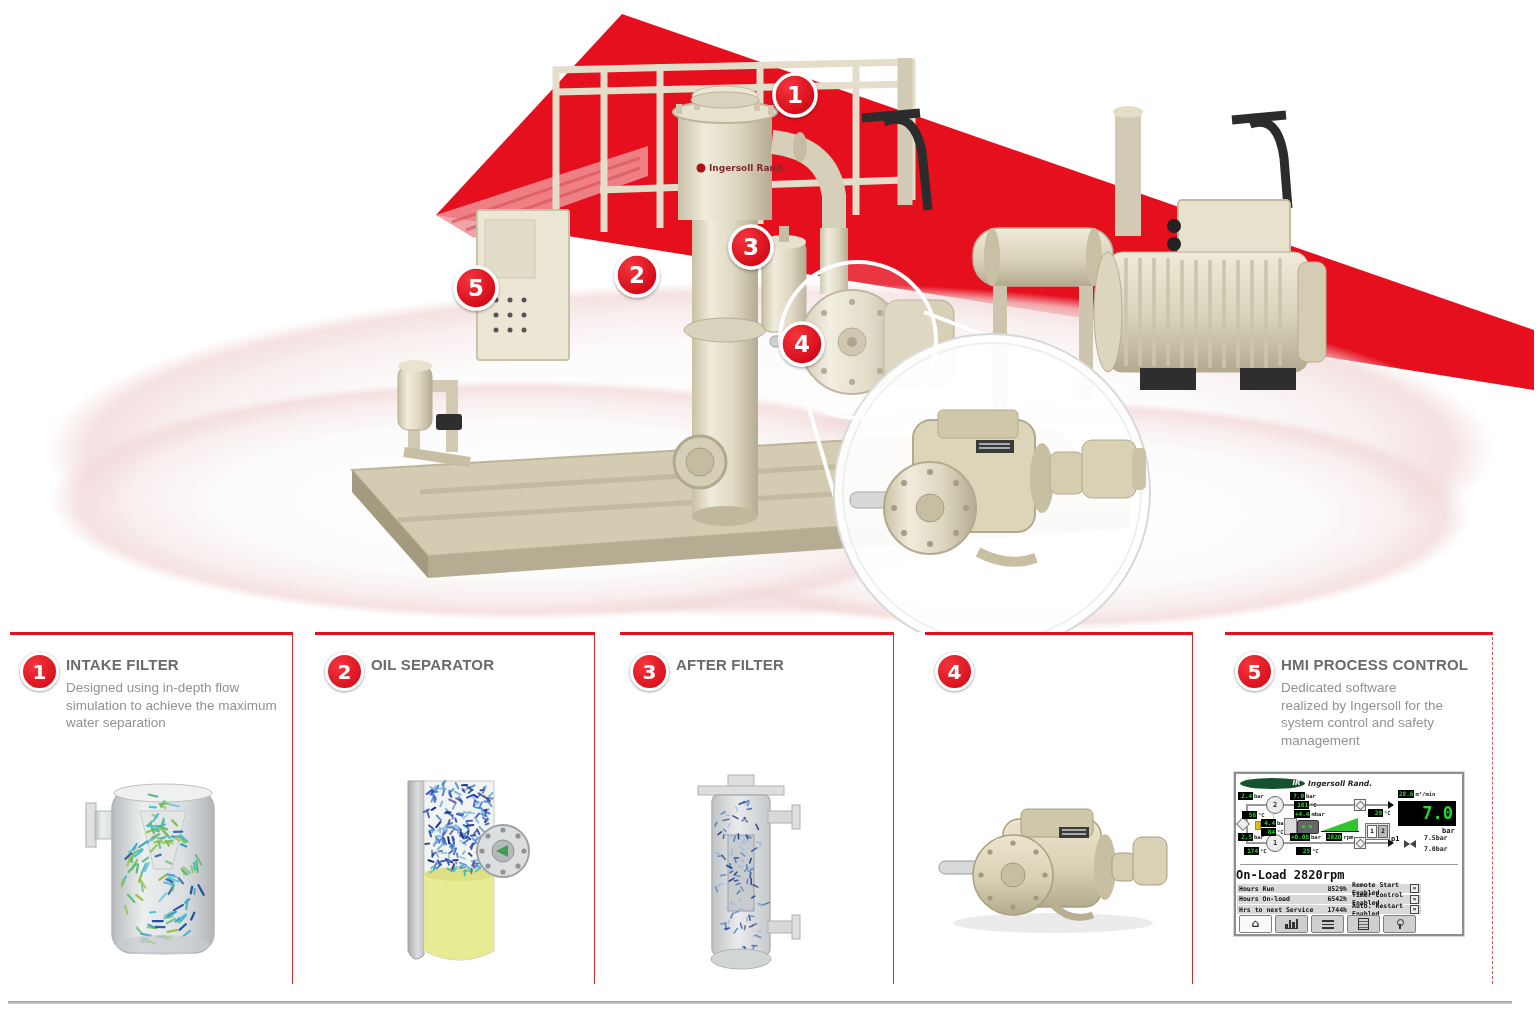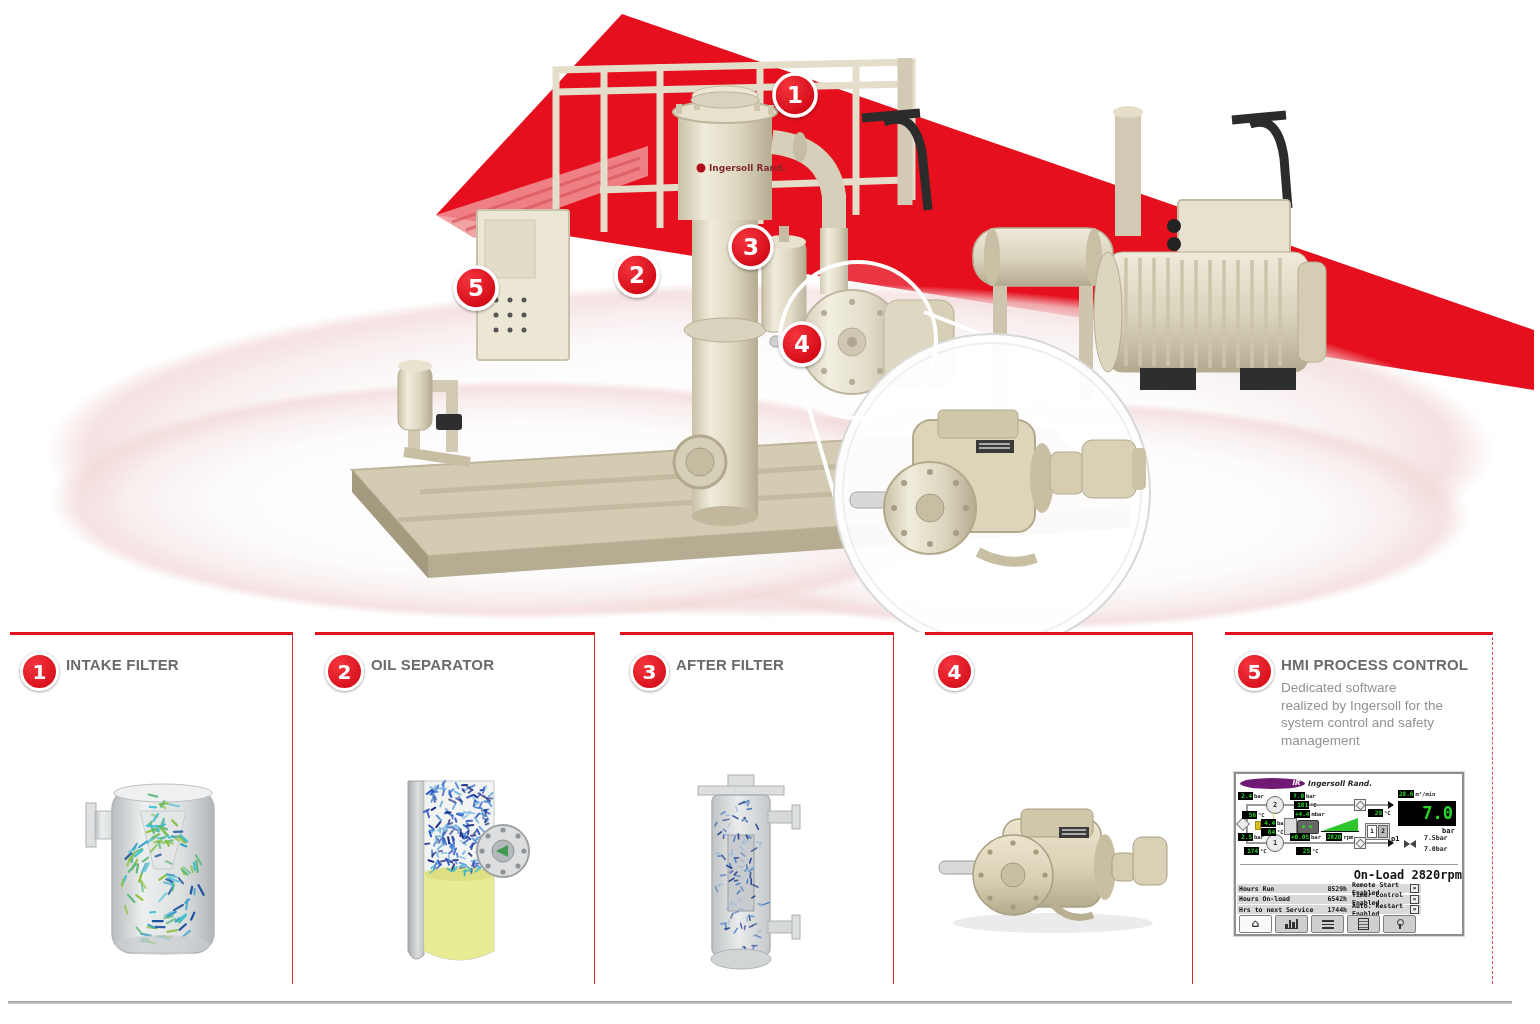--- a/index.html
+++ b/index.html
@@ -23,21 +23,21 @@
   .cdesc{position:absolute;left:56px;top:44px;width:calc(100% - 66px);
        font-size:13.5px;color:#929292;line-height:17.5px;white-space:pre-line;}
   .cimg{position:absolute;}
   .grayrule{position:absolute;left:8px;top:1001px;width:1504px;height:3px;
        background:linear-gradient(#9d9d9d,#cfcfcf);}
 
   
   .hmi{position:absolute;left:1234px;top:772px;width:226px;height:160px;background:#fff;
        border:2px solid #8f8f8f;box-shadow:0 0 0 1px #d8d8d8;font-family:"DejaVu Sans Mono",monospace;}
   .hmi-head{position:absolute;left:4px;top:2px;height:14px;display:flex;align-items:center;gap:3px;}
-  .irlogo{width:17px;height:11px;background:#701a75;border-radius:50%;color:#fff;
+  .irlogo{width:17px;height:11px;background:#14532d;border-radius:50%;color:#fff;
        font:italic bold 7px "DejaVu Sans",sans-serif;display:flex;align-items:center;justify-content:center;padding-left:48px;}
   .irbrand{font:italic bold 7.5px "DejaVu Sans",sans-serif;color:#222;}
   .mimic{position:absolute;left:2px;top:16px;width:222px;height:72px;}
   .pipe{position:absolute;background:#9a9a9a;}
   .dia{position:absolute;width:8px;height:8px;border:1px solid #777;background:#eee;transform:rotate(45deg);}
   .sqd{position:absolute;width:10px;height:10px;border:1px solid #666;background:#f2f2f2;}
   .sqd:before{content:"";position:absolute;left:2px;top:2px;width:5px;height:5px;border:1px solid #777;transform:rotate(45deg);}
   .stg{position:absolute;width:16px;height:16px;border:1.5px solid #666;border-radius:50%;background:#ececec;
        font:bold 7px "DejaVu Sans Mono",monospace;color:#333;display:flex;align-items:center;justify-content:center;}
   .vb{position:absolute;display:flex;align-items:center;gap:1px;font:bold 6px "DejaVu Sans Mono",monospace;}
@@ -54,21 +54,21 @@
   .ybar{position:absolute;width:4px;height:7px;background:#d8c020;border:1px solid #a08a10;}
   .sel{position:absolute;width:21px;height:13px;background:#e2e2e2;border:1px solid #777;display:flex;gap:1px;padding:1px;}
   .sel span{flex:1;border:1px solid #666;font:bold 6px "DejaVu Sans Mono",monospace;text-align:center;line-height:9px;}
   .sel .s1{background:#fff;} .sel .s2{background:#bbb;}
   .p1l{position:absolute;font:bold 7px "DejaVu Sans Mono",monospace;color:#111;}
   .spv{position:absolute;font:bold 6.5px "DejaVu Sans Mono",monospace;color:#222;text-align:center;}
   .bow{position:absolute;width:0;height:0;border-top:4px solid transparent;border-bottom:4px solid transparent;}
   .bowl{border-left:6px solid #444;} .bowr{border-right:6px solid #444;}
   .arr{position:absolute;width:0;height:0;border-top:4px solid transparent;border-bottom:4px solid transparent;border-left:6px solid #111;}
   .hsep{position:absolute;left:4px;right:4px;top:90px;height:1px;background:#999;}
-  .hstat{position:absolute;left:0;right:0;top:94px;text-align:right;
+  .hstat{position:absolute;left:0;right:0;top:94px;text-align:left;
        font:bold 12px "DejaVu Sans Mono",monospace;color:#111;}
   .htable{position:absolute;left:1px;top:110px;width:184px;border-radius:9px;}
   .hrow{display:flex;background:#d9d9d9;height:9px;line-height:9px;margin-bottom:1.5px;
        font:bold 6.5px "DejaVu Sans Mono",monospace;color:#111;padding:0 2px;align-items:center;}
   .hrow .hl{width:78px;}
   .hrow .hv{width:30px;text-align:right;margin-right:5px;}
   .hrow .hr{flex:1;}
   .cb{width:7px;height:7px;border:1px solid #444;background:#eee;font:bold 6px "DejaVu Sans Mono",monospace;
        line-height:6px;text-align:center;color:#111;}
   .tbar{position:absolute;left:3px;top:141px;display:flex;gap:3px;}
@@ -302,20 +302,21 @@
   </g>
   <g transform="translate(476,288)">
     <circle r="21" fill="url(#bdg)" stroke="#fff" stroke-width="3.5" filter="url(#ds)"></circle>
     <text text-anchor="middle" y="8" font-size="23" font-weight="bold" fill="#fff" font-family="DejaVu Sans">5</text>
   </g>
 </svg>
 
 <div class="col" style="left:10px;width:282px;">
   <div class="cbadge">1</div>
   <div class="ctitle">INTAKE FILTER</div>
+  <div class="cdesc">Designed using in-depth flow simulation to achieve the maximum water separation</div>
   <svg class="cimg" style="left:72px;top:138px;" width="148" height="198" viewBox="0 0 148 198">
     <defs>
       <linearGradient id="c1g" x1="0" y1="0" x2="1" y2="0">
         <stop offset="0%" stop-color="#b9bcbe"></stop>
           <stop offset="30%" stop-color="#eceeef"></stop>
         <stop offset="70%" stop-color="#dcdfe0"></stop>
           <stop offset="100%" stop-color="#b2b5b7"></stop>
       </linearGradient>
     </defs>
     <rect x="4" y="30" width="10" height="44" fill="#dfe1e2" stroke="#adb0b2"></rect>

